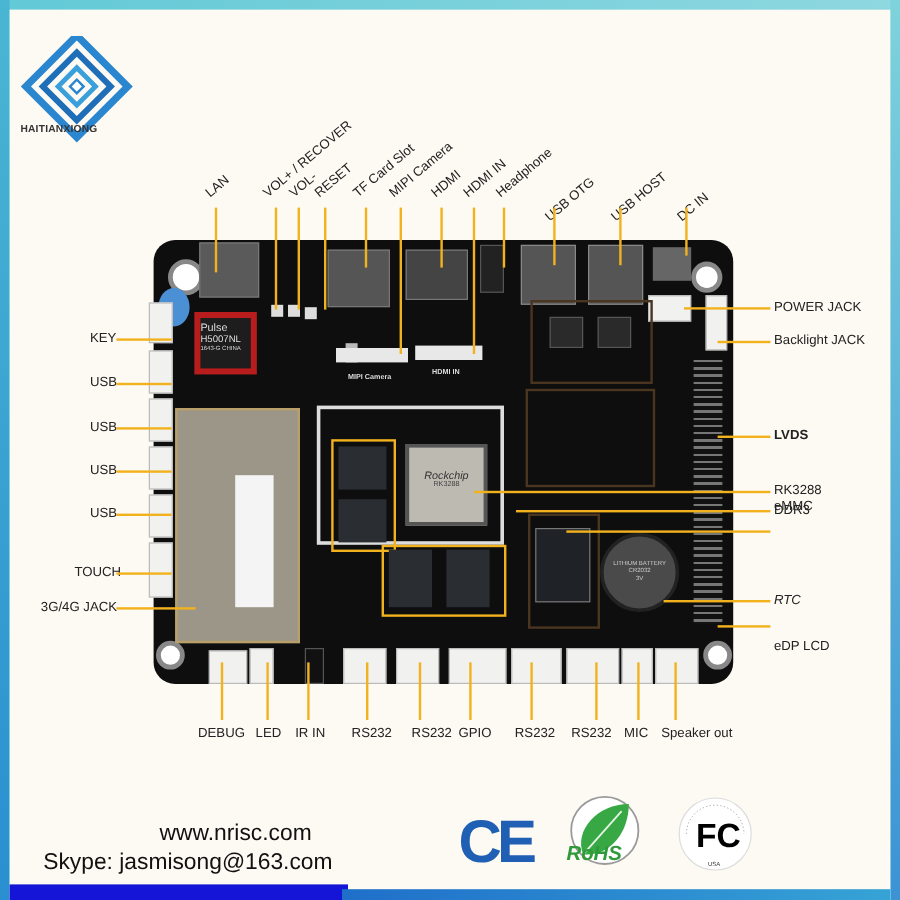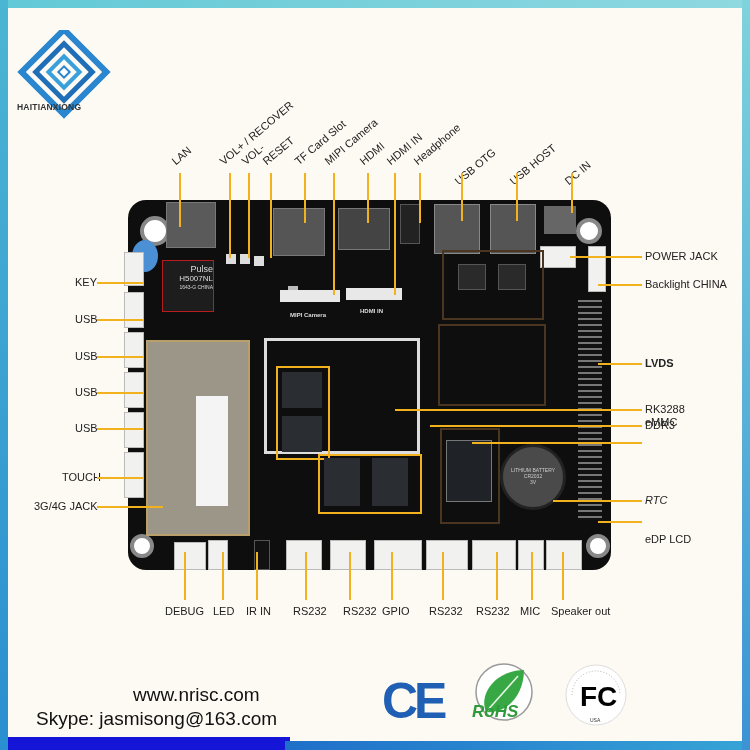--- a/index.html
+++ b/index.html
@@ -43,21 +43,21 @@
 
   <div class="comp" style="left:12px;top:16px;width:22px;height:22px;border-radius:50%;background:#fff;border:4px solid #888;"></div>
   <div class="comp" style="left:448px;top:18px;width:18px;height:18px;border-radius:50%;background:#fff;border:4px solid #888;"></div>
   <div class="comp" style="left:2px;top:334px;width:16px;height:16px;border-radius:50%;background:#fff;border:4px solid #888;"></div>
   <div class="comp" style="left:458px;top:334px;width:16px;height:16px;border-radius:50%;background:#fff;border:4px solid #888;"></div>
 
   <div class="comp" style="left:38px;top:2px;width:48px;height:44px;background:#5a5a5a;border:1px solid #777;"></div>
 
   <div class="comp" style="left:4px;top:40px;width:26px;height:32px;border-radius:50%;background:#4b8fd4;"></div>
 
-  <div class="comp" style="left:34px;top:60px;width:52px;height:52px;background:#1d1d1d;border:1px solid #b91c1c;color:#ddd;font-size:7px;line-height:9px;padding-top:4px;box-sizing:border-box;text-align:right;">
+  <div class="comp" style="left:34px;top:60px;width:52px;height:52px;background:#1d1d1d;border:5px solid #b91c1c;color:#ddd;font-size:7px;line-height:9px;padding-top:4px;box-sizing:border-box;text-align:left;">
     <div style="font-size:9px;">Pulse</div>
     <div style="font-size:8px;">H5007NL</div>
     <div style="font-size:5px;">1643-G CHINA</div>
   </div>
 
   <div class="comp" style="left:98px;top:54px;width:10px;height:10px;background:#ddd;"></div>
   <div class="comp" style="left:112px;top:54px;width:10px;height:10px;background:#ddd;"></div>
   <div class="comp" style="left:126px;top:56px;width:10px;height:10px;background:#ddd;"></div>
   <div class="comp" style="left:160px;top:86px;width:10px;height:16px;background:#bbb;"></div>
 
@@ -91,20 +91,24 @@
   <div class="conn" style="left:-4px;top:92px;width:18px;height:34px;"></div>
   <div class="conn" style="left:-4px;top:132px;width:18px;height:34px;"></div>
   <div class="conn" style="left:-4px;top:172px;width:18px;height:34px;"></div>
   <div class="conn" style="left:-4px;top:212px;width:18px;height:34px;"></div>
   <div class="conn" style="left:-4px;top:252px;width:18px;height:44px;"></div>
 
   <div class="comp" style="left:18px;top:140px;width:100px;height:192px;background:#9c9688;border:2px solid #b9a06a;"></div>
   <div class="comp" style="left:68px;top:196px;width:32px;height:110px;background:#f4f4f4;"></div>
 
   <div class="comp" style="left:136px;top:138px;width:150px;height:110px;border:3px solid #ddd;"></div>
+  <div class="comp" style="left:210px;top:170px;width:68px;height:68px;background:#bdbab2;border:3px solid #555;box-sizing:border-box;text-align:center;padding-top:18px;">
+    <div style="font-size:9px;font-style:italic;color:#333;">Rockchip</div>
+    <div style="font-size:6px;color:#444;">RK3288</div>
+  </div>
 
   <div class="comp" style="left:148px;top:166px;width:50px;height:90px;border:2px solid #f2b21e;"></div>
   <div class="comp" style="left:154px;top:172px;width:40px;height:36px;background:#2a2e33;"></div>
   <div class="comp" style="left:154px;top:216px;width:40px;height:36px;background:#2a2e33;"></div>
   <div class="comp" style="left:190px;top:254px;width:100px;height:56px;border:2px solid #f2b21e;"></div>
   <div class="comp" style="left:196px;top:258px;width:36px;height:48px;background:#2a2e33;"></div>
   <div class="comp" style="left:244px;top:258px;width:36px;height:48px;background:#2a2e33;"></div>
 
   <div class="comp" style="left:312px;top:228px;width:56px;height:92px;border:2px solid #4a3520;"></div>
   <div class="comp" style="left:318px;top:240px;width:44px;height:60px;background:#1f2226;border:1px solid #777;"></div>
@@ -162,21 +166,21 @@
 <div class="lbl" style="left:34px;top:500px;">3G/4G JACK</div>
 <div class="hline" style="left:97px;top:282px;width:46px;"></div>
 <div class="hline" style="left:97px;top:319px;width:46px;"></div>
 <div class="hline" style="left:97px;top:356px;width:46px;"></div>
 <div class="hline" style="left:97px;top:392px;width:46px;"></div>
 <div class="hline" style="left:97px;top:428px;width:46px;"></div>
 <div class="hline" style="left:97px;top:477px;width:46px;"></div>
 <div class="hline" style="left:97px;top:506px;width:66px;"></div>
 
 <div class="lbl" style="left:645px;top:250px;">POWER JACK</div>
-<div class="lbl" style="left:645px;top:278px;">Backlight CHINA</div>
+<div class="lbl" style="left:645px;top:278px;">Backlight JACK</div>
 <div class="lbl" style="left:645px;top:357px;font-weight:bold;">LVDS</div>
 <div class="lbl" style="left:645px;top:403px;">RK3288</div>
 <div class="lbl" style="left:645px;top:419px;">DDR3</div>
 <div class="lbl" style="left:645px;top:416px;">eMMC</div>
 <div class="lbl" style="left:645px;top:494px;font-style:italic;">RTC</div>
 <div class="lbl" style="left:645px;top:533px;">eDP LCD</div>
 <div class="hline" style="left:570px;top:256px;width:72px;"></div>
 <div class="hline" style="left:598px;top:284px;width:44px;"></div>
 <div class="hline" style="left:598px;top:363px;width:44px;"></div>
 <div class="hline" style="left:395px;top:409px;width:247px;"></div>

